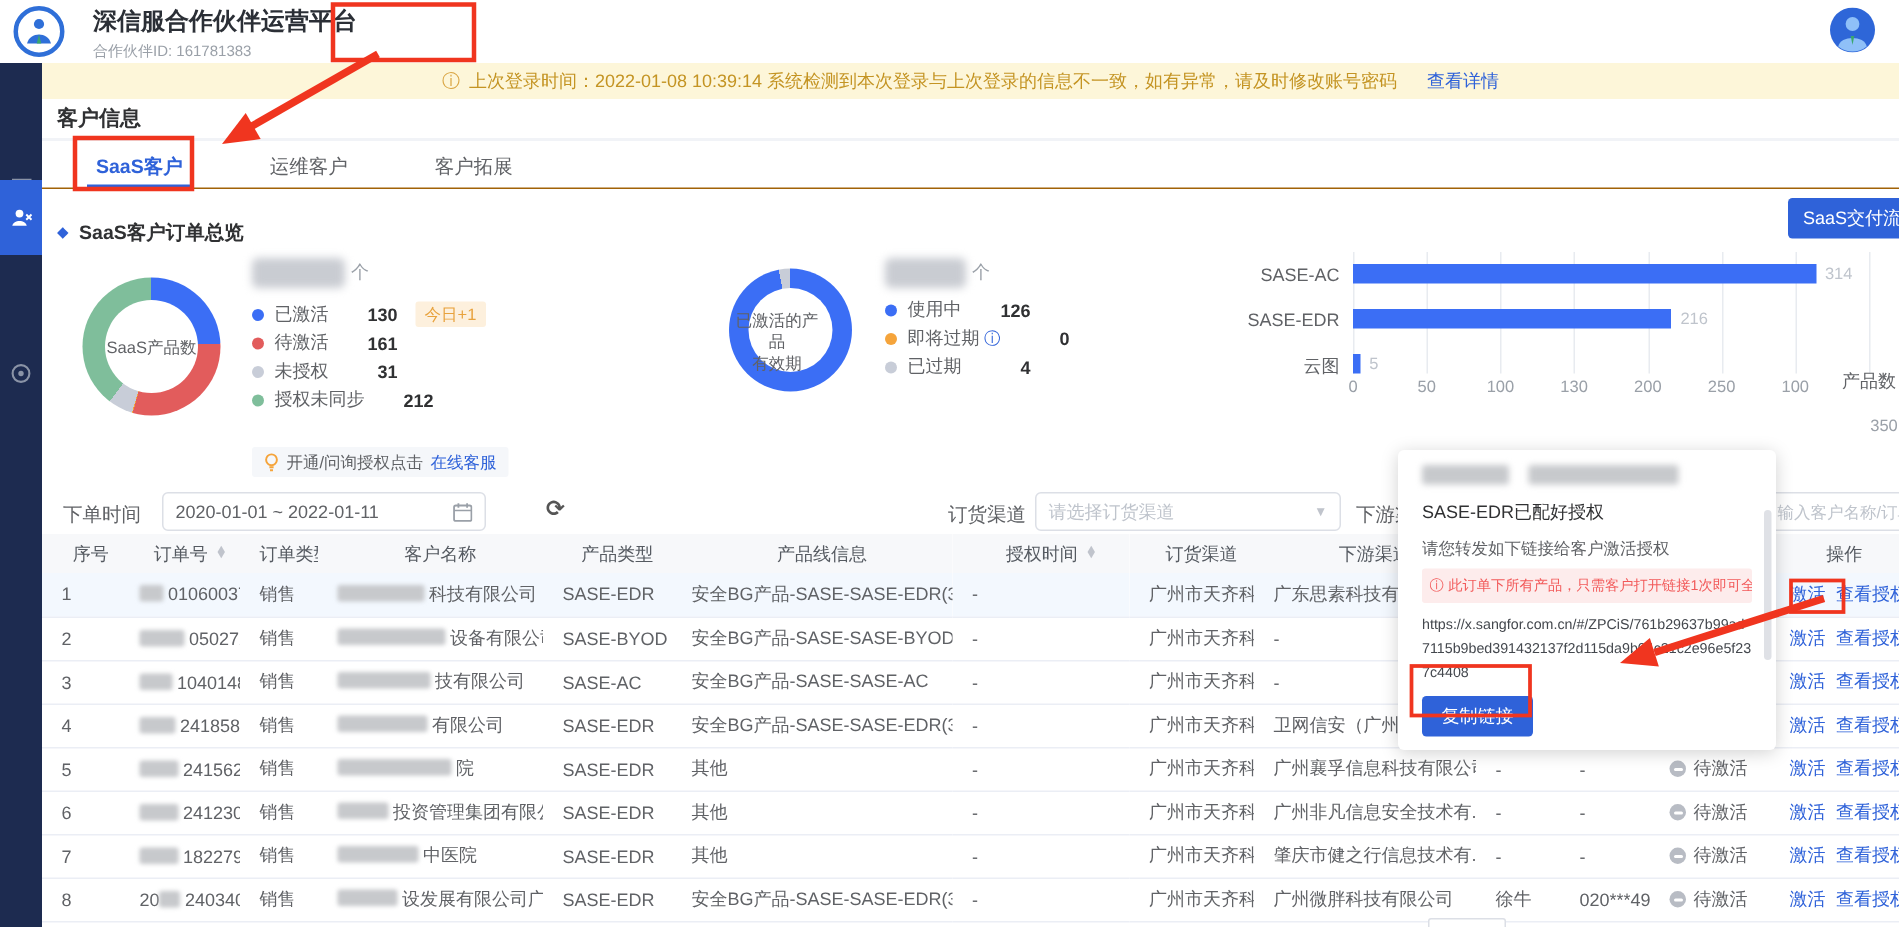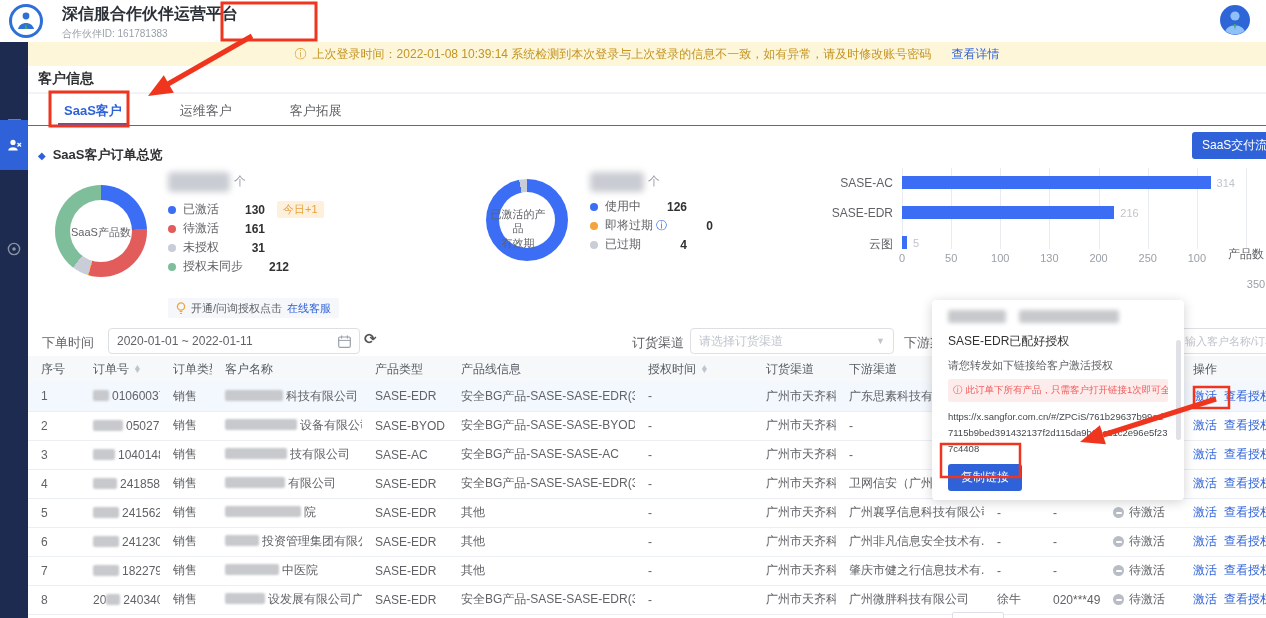--- a/index.html
+++ b/index.html
@@ -84,21 +84,21 @@
   .filters { position:absolute; left:12px; top:328px; width:1238px; height:26px; }
   .f-label { position:absolute; top:6px; font-size:13px; color:#606266; }
   .f-box { position:absolute; top:0; height:26px; border:1px solid #dcdfe6; border-radius:4px; background:#fff; display:flex; align-items:center; padding:0 8px; gap:6px; }
   .f-box .v { font-size:12px; color:#606266; white-space:nowrap; }
   .f-box .ph { font-size:12px; color:#bfc4cc; white-space:nowrap; overflow:hidden; }
   .f-box .car { margin-left:auto; color:#c0c4cc; font-size:9px; }
   .refresh { position:absolute; left:352px; top:2px; font-size:15px; color:#555; cursor:pointer; font-weight:bold; }
 
   
   table { position:absolute; left:28px; top:356px; width:1238px; border-collapse:collapse; table-layout:fixed; background:#fff; }
-  thead th { background:#f7f8fa; font-weight:normal; font-size:12px; color:#555a61; text-align:left; height:26px; padding:0 0 0 13px; white-space:nowrap; overflow:hidden; }
+  thead th { background:#f7f8fa; font-weight:normal; font-size:12px; color:#555a61; text-align:center; height:26px; padding:0 0 0 13px; white-space:nowrap; overflow:hidden; }
   tbody td { height:29px; border-bottom:1px solid #ebeef5; font-size:12px; color:#606266; padding:0 4px 0 13px; white-space:nowrap; overflow:hidden; }
   tr.hl td { background:#f3f8fe; }
   .sort { display:inline-flex; flex-direction:column; vertical-align:middle; margin-left:5px; line-height:4px; }
   .sort i { font-style:normal; font-size:7px; color:#c0c4cc; transform:scaleX(1.2); }
   .blur { display:inline-block; height:11px; background:#c7c9cc; border-radius:2px; filter:blur(1.3px); vertical-align:-1px; margin-right:3px; }
   .st-dot { display:inline-block; width:11px; height:11px; border-radius:50%; background:#b8bcc4; position:relative; vertical-align:-2px; margin-right:5px; }
   .st-dot::after { content:""; position:absolute; left:2.5px; top:4.5px; width:6px; height:2px; background:#fff; border-radius:1px; }
   a.op { color:#2f62d9; cursor:pointer; margin-right:7px; text-decoration:none; }
 
   .pager-sliver { position:absolute; left:952px; top:612px; width:52px; height:12px; border:1px solid #dcdfe6; border-radius:2px; background:#fff; }
@@ -281,21 +281,21 @@
       <div class="bc-bar" style="left: 102px; top: 38px; width: 212.297px; background: rgb(59, 110, 245);"></div>
       <div class="bc-val" style="left: 320.297px; top: 39px;">216</div>
       <div class="bc-cat" style="top: 68px;">云图</div>
       <div class="bc-bar" style="left: 102px; top: 68px; width: 4.91429px; background: rgb(59, 110, 245);"></div>
       <div class="bc-val" style="left: 112.914px; top: 69px;">5</div>
       <div class="bc-xlabel">产品数</div>
     </div>
 
   <div class="filters">
     <span class="f-label" style="left:30px">下单时间</span>
-    <div class="f-box" style="left:96px; width:252px;">
+    <div class="f-box" style="left:96px; width:216px;">
       <span class="v">2020-01-01 ~ 2022-01-11</span>
       <svg width="13" height="13" viewBox="0 0 13 13" style="margin-left:auto">
           <rect x="0.7" y="2" width="11.6" height="10.3" rx="1.2" fill="none" stroke="#9aa0a8" stroke-width="1.2"></rect>
           <line x1="3.6" y1="0.5" x2="3.6" y2="3.5" stroke="#9aa0a8" stroke-width="1.2"></line>
           <line x1="9.4" y1="0.5" x2="9.4" y2="3.5" stroke="#9aa0a8" stroke-width="1.2"></line>
           <line x1="0.7" y1="5.4" x2="12.3" y2="5.4" stroke="#9aa0a8" stroke-width="1"></line>
         </svg>
     </div>
     <span class="refresh">⟳</span>
     <span class="f-label" style="left:620px">订货渠道</span>

